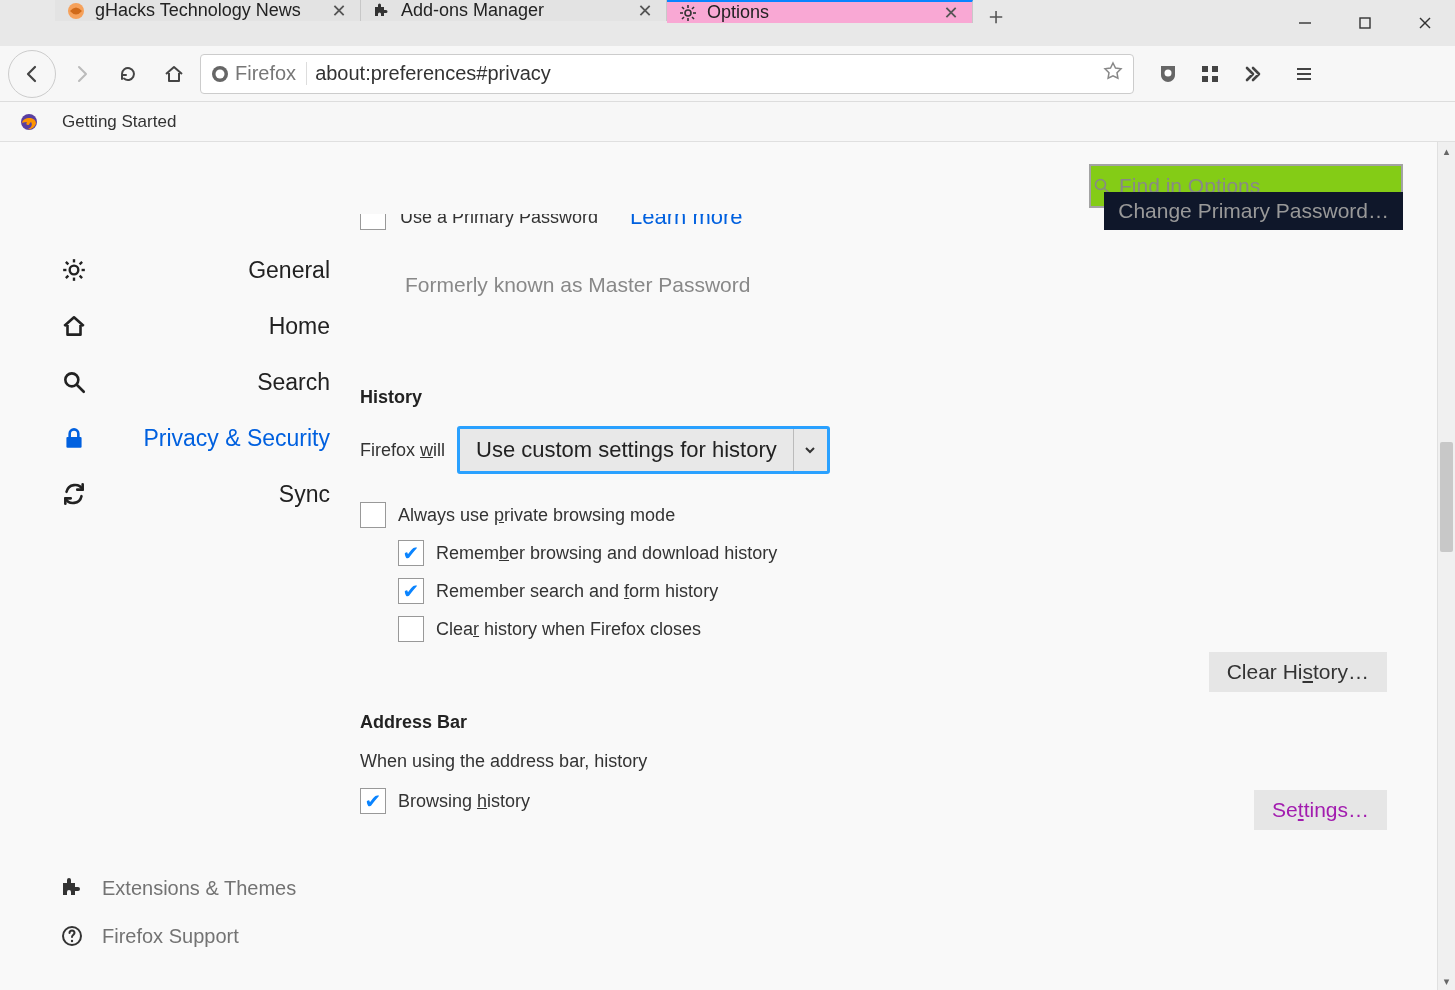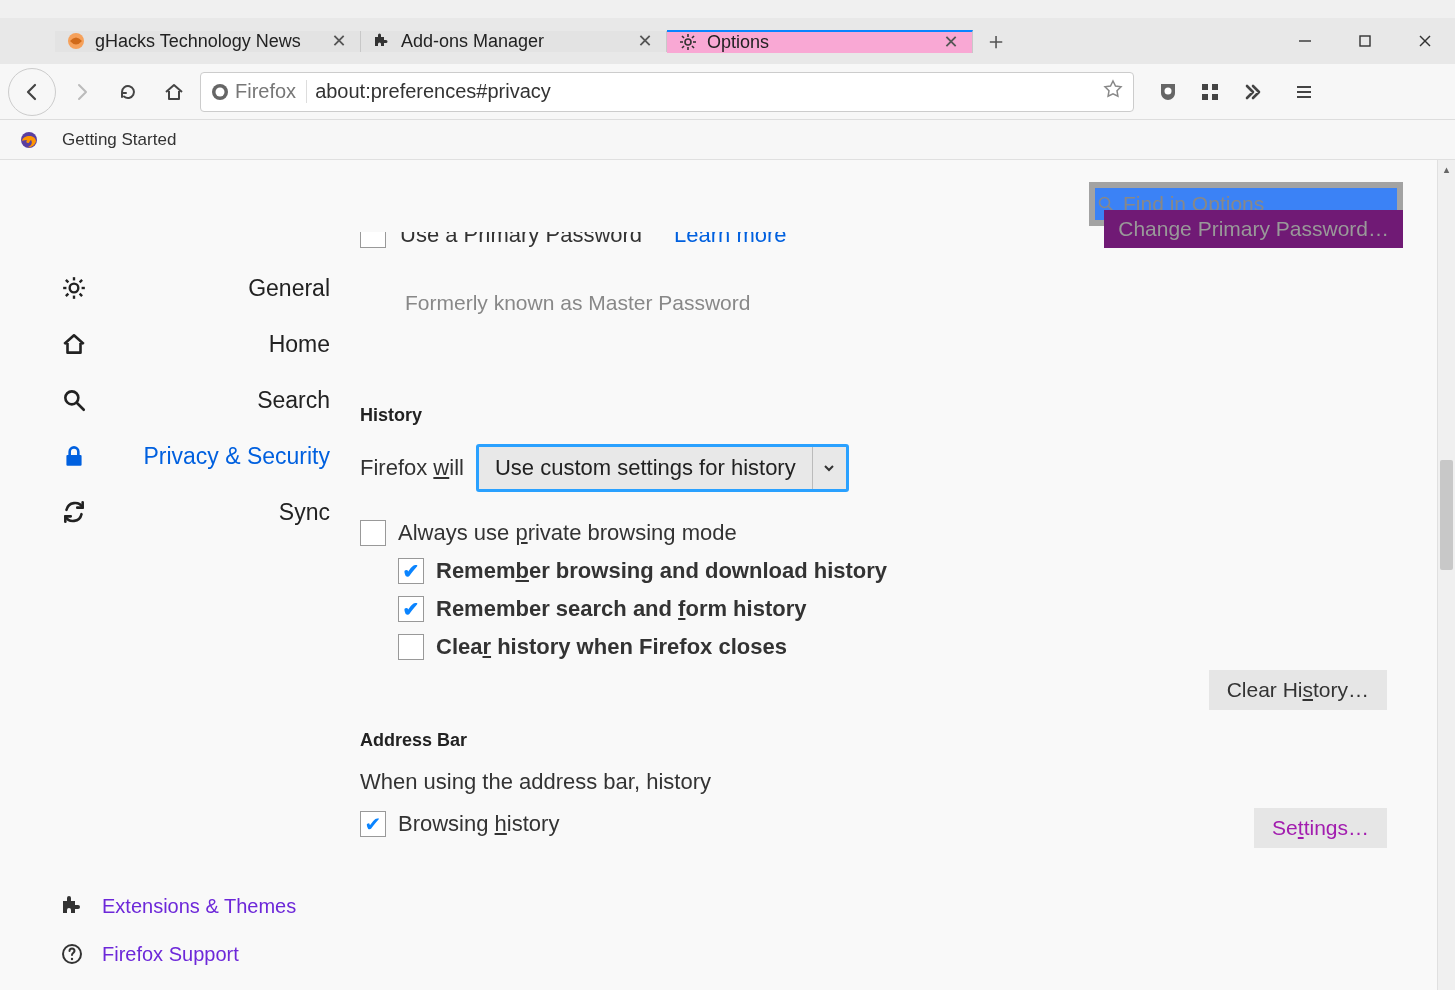--- a/index.html
+++ b/index.html
@@ -1,19 +1,19 @@
 <!DOCTYPE html>
 <html><head>
 <meta charset="utf-8">
 <style>
   * { box-sizing: border-box; margin: 0; padding: 0; font-family: "Segoe UI", Arial, sans-serif; }
   body { width: 1455px; height: 990px; background: #f0f0f0; overflow: hidden; position: relative; }
 
   
-  .tabbar { height: 46px; background: #e8e8e8; display: flex; align-items: center; position: relative; margin-top: 18px; }
+  .tabbar { height: 46px; background: #e8e8e8; display: flex; align-items: flex-start; position: relative; }
   .tabspacer { width: 55px; }
   .tab { width: 306px; background: #e3e3e3; border-right: 1px solid #c8c8c8; display: flex; align-items: center; padding: 0 12px; font-size: 18px; color: #222; position: relative; cursor: default; }
   .tab.active { background: #f9a8d4; border-top: 2px solid #0a84ff; }
   .tab .favicon { width: 18px; height: 18px; margin-right: 10px; flex-shrink: 0; }
   .tab .tlabel { flex: 1; white-space: nowrap; overflow: hidden; text-overflow: ellipsis; }
   .tab .close { width: 18px; height: 18px; display:flex; align-items:center; justify-content:center; color:#555; font-size:18px; }
   .newtab { width: 46px; display:flex; align-items:center; justify-content:center; color:#555; font-size:24px; }
   .winctrls { position:absolute; right:0; top:0; height:46px; display:flex; }
   .winctrls .wc { width:60px; display:flex; align-items:center; justify-content:center; color:#333; }
 
@@ -43,45 +43,45 @@
 
   
   .categories { width: 340px; padding-top: 100px; padding-left: 50px; }
   .cat { display:flex; align-items:center; gap:18px; font-size:23px; color:#222; padding:14px 10px; border-radius:4px; cursor:default;justify-content:space-between; }
   .cat.active { color:#0060df; }
   .cat .cicon { width:28px; height:28px; display:flex; align-items:center; justify-content:center; }
   .cat .cicon svg { width:26px; height:26px; }
   .cat.active .caticon-fill { fill:#0060df; }
 
   .sidebar-bottom { position:absolute; bottom:30px; left:50px; }
-  .sbitem { display:flex; align-items:center; gap:18px; font-size:20px; color:#6d28d9; padding:12px 10px; }
+  .sbitem { display:flex; align-items:center; gap:18px; font-size:20px; color:#737373; padding:12px 10px; }
   .sbitem .sicon { width:24px; height:24px; }
 
   
   .main { flex:1; padding: 20px 40px 0 0; position:relative; }
-  .searchbox { position:absolute; top:22px; right:34px; width:314px; height:44px; border:6px solid #a3a3a3; background:#3b82f6; display:flex; align-items:center; padding:0 2px; gap:8px; font-size:21px; color:#888; }
+  .searchbox { position:absolute; top:22px; right:34px; width:314px; height:44px; border:2px solid #a3a3a3; background:#84cc16; display:flex; align-items:center; padding:0 2px; gap:8px; font-size:21px; color:#888; }
   .searchbox input { border:none; outline:none; font-size:21px; flex:1; color:#333; background:transparent;}
   .searchbox input::placeholder { color:#888; }
 
   .section { margin-left: 20px; }
   .cutoff-row { height:55px; overflow:hidden; position:relative; margin-top:52px;}
   .cutoff-inner { position:relative; top:-10px; display:flex; align-items:center; gap:14px;}
   .chk { width:26px; height:26px; border:1px solid #999; background:#fff; display:inline-flex; align-items:center; justify-content:center; flex-shrink:0;}
   .chk.checked::after { content:"✔"; color:#0a84ff; font-size:20px; line-height:1; }
-  .lbltxt { font-size:22px; color:#333; }
+  .lbltxt { font-size:18px; color:#333; }
   .lbltxt u { text-decoration: underline; }
   .link { color:#0060df; font-size:22px; }
   .btn { background:#e6e6e6; border:none; padding:8px 18px; font-size:21px; color:#333; cursor:default;}
-  .change-pw { position:absolute; top:50px; right:34px; font-size:21px; color:#999; background:#701a75; padding:7px 14px; white-space:nowrap;}
+  .change-pw { position:absolute; top:50px; right:34px; font-size:21px; color:#999; background:#0f172a; padding:7px 14px; white-space:nowrap;}
   .subnote { font-size:21px; color:#888; margin-left:45px; margin-top:4px;}
 
   .h2 { font-size:18px; font-weight:700; color:#222; margin-top:90px; margin-bottom:18px;}
   .h2.addr { margin-top:70px; }
   .row { display:flex; align-items:center; gap:12px; margin-bottom:12px; }
-  .row.indent { margin-left:38px;font-weight:bold; }
+  .row.indent { margin-left:38px; }
   .select-wrap { display:inline-flex; align-items:center; border:3px solid #2aa1ff; border-radius:3px; background:#e8e8e8; height:48px; }
   .select-wrap .sel-text { padding:0 16px; font-size:22px; color:#222; }
   .select-wrap .chev { width:34px; height:100%; border-left:1px solid #bbb; display:flex; align-items:center; justify-content:center;}
   .right-btn { position:absolute; right:50px; }
   .clear-hist { top:510px; }
   .settings-btn { top:648px; }
   .settings-btn.btn { color:#a21caf; }
 
 </style>
 </head>

